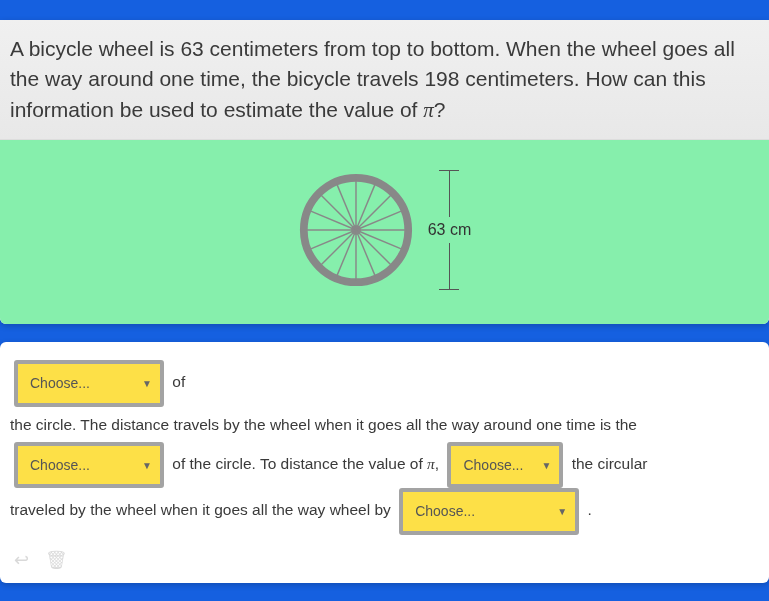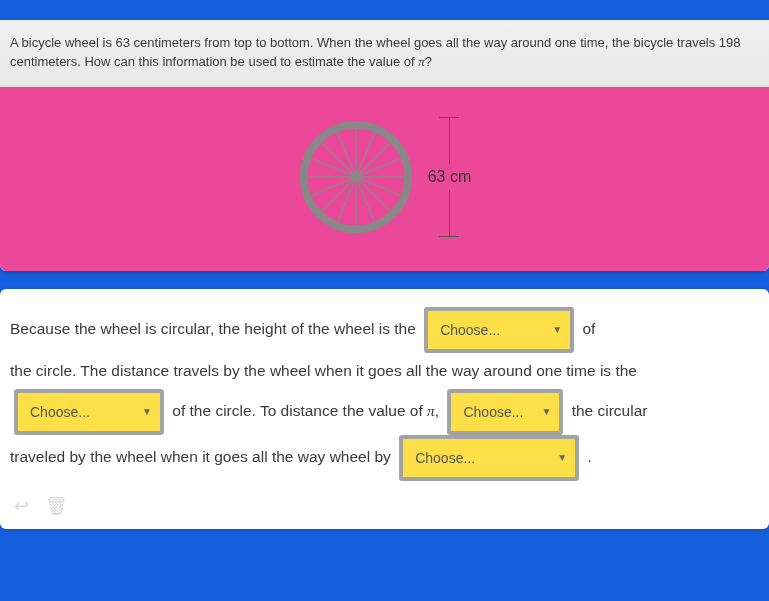--- a/index.html
+++ b/index.html
@@ -18,29 +18,29 @@
       margin-bottom: 20px;
       overflow: hidden;
     }
     .question-card {
       background: #fff;
       margin-bottom: 18px;
       border-radius: 0 0 6px 6px;
     }
     .question-text {
       padding: 14px 28px 14px 10px;
-      font-size: 13px;
+      font-size: 21px;
       line-height: 1.45;
       color: #3a3a3a;
       background: linear-gradient(#f0f0f0, #e8e8e8);
       border-bottom: 1px solid #ddd;
     }
     .pi { font-family: 'Times New Roman', serif; font-style: italic; }
     .diagram-area {
-      background: #ec4899;
+      background: #86efac;
       padding: 30px 0 34px;
       display: flex;
       align-items: center;
       justify-content: center;
       gap: 14px;
     }
     .wheel-svg { width: 116px; height: 116px; }
     .measure {
       display: flex;
       flex-direction: column;
@@ -152,21 +152,20 @@
       <div class="measure-label">63 cm</div>
       <div class="measure-stem"></div>
       <div class="measure-line"></div>
     </div>
   </div>
 </div>
 
 <div class="answer-card card">
 
   <div class="answer-body">
-    <span>Because the wheel is circular, the height of the wheel is the</span>
     <span class="dropdown wide">
       <span>Choose...</span>
       <span class="caret">▼</span>
     </span>
     <span>of</span>
     <br>
     <span>the circle. The distance travels by the wheel when it goes all the way around one time is the</span>
     <br>
     <span class="dropdown wide">
       <span>Choose...</span>

